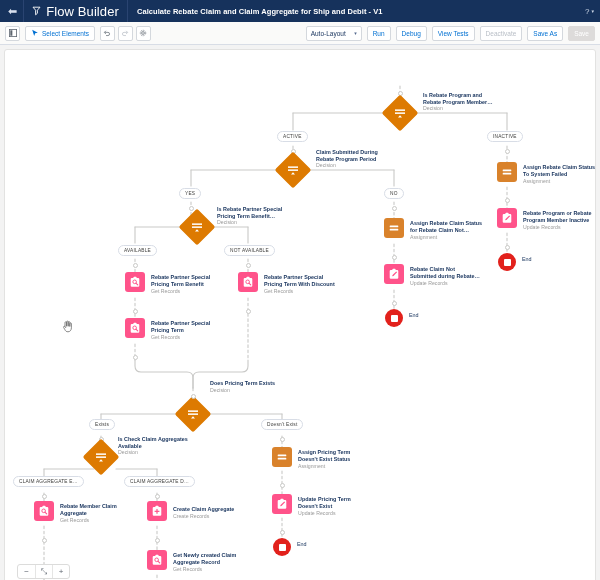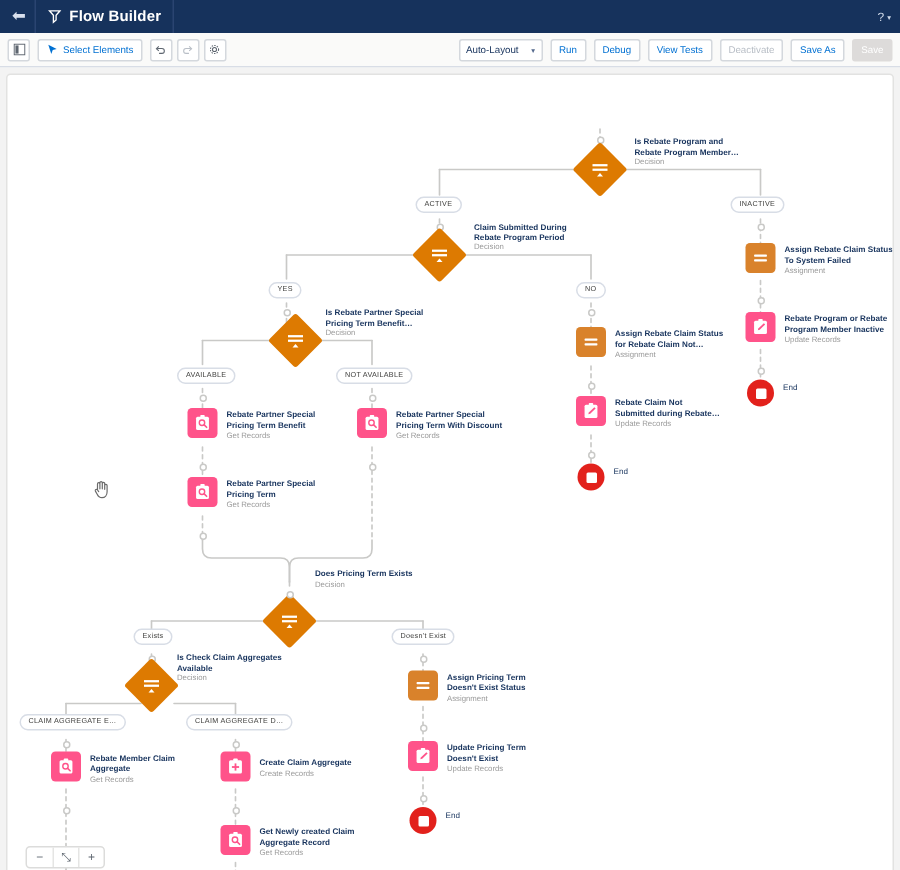--- a/index.html
+++ b/index.html
@@ -26,21 +26,21 @@
   }
   .hdr-sep {
     width: 1px; height: 22px; background: #2a4471;
   }
   .app-brand {
     display: flex; align-items: center; gap: 5px;
     padding: 0 8px; height: 22px;
   }
   .app-brand .brand-glyph { display: block; }
   .app-brand .brand-text {
-    font-size: 10px; font-weight: bold; letter-spacing: .1px; color: #fff;
+    font-size: 13px; font-weight: normal; letter-spacing: .1px; color: #fff;
     white-space: nowrap;
   }
   .flow-title {
     font-size: 7.5px; font-weight: bold; color: #fff;
     padding-left: 9px; white-space: nowrap; letter-spacing: .05px;
   }
   .help-btn {
     position: absolute; right: 6px; top: 0; height: 22px;
     display: flex; align-items: center; gap: 2px;
     font-size: 8px; color: #cfd9e8; cursor: pointer;
@@ -220,20 +220,21 @@
 <div class="app-header">
   <span class="back-arrow">⬅</span>
   <span class="hdr-sep"></span>
   <span class="app-brand">
     <svg class="brand-glyph" width="9" height="10" viewBox="0 0 9 10">
       <path d="M1 1.2h7l-2.6 3v3.1L3.6 8.8V4.2z" fill="none" stroke="#fff" stroke-width="0.9"></path>
     </svg>
     <span class="brand-text">Flow Builder</span>
   </span>
   <span class="hdr-sep"></span>
+  <span class="flow-title">Calculate Rebate Claim and Claim Aggregate for Ship and Debit - V1</span>
   <span class="help-btn">
     <span>?</span>
     <span class="caret">▾</span>
   </span>
 </div>
 
 <div class="toolbar">
   <div class="tb-btn icon-only grey">
     <svg width="8" height="8" viewBox="0 0 10 10">
       <rect x="0.5" y="0.5" width="9" height="9" fill="none" stroke="#5e6670"></rect>

